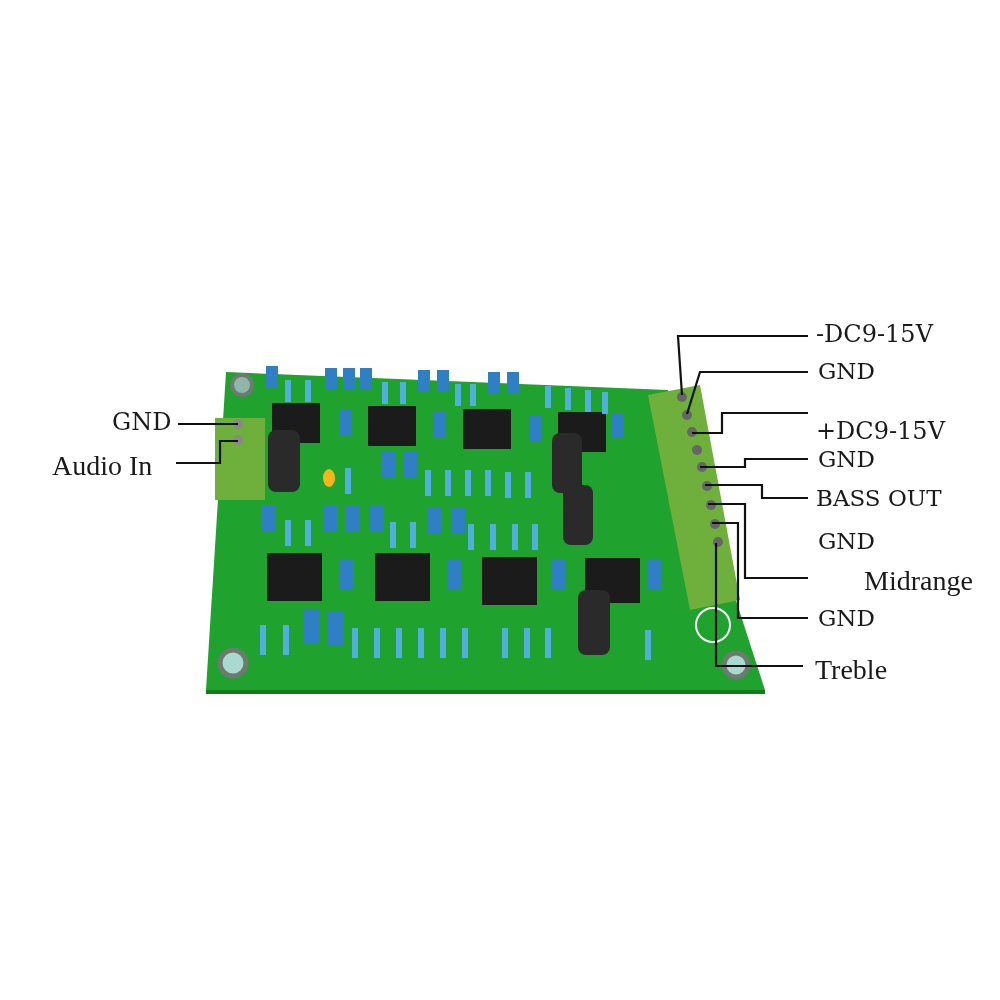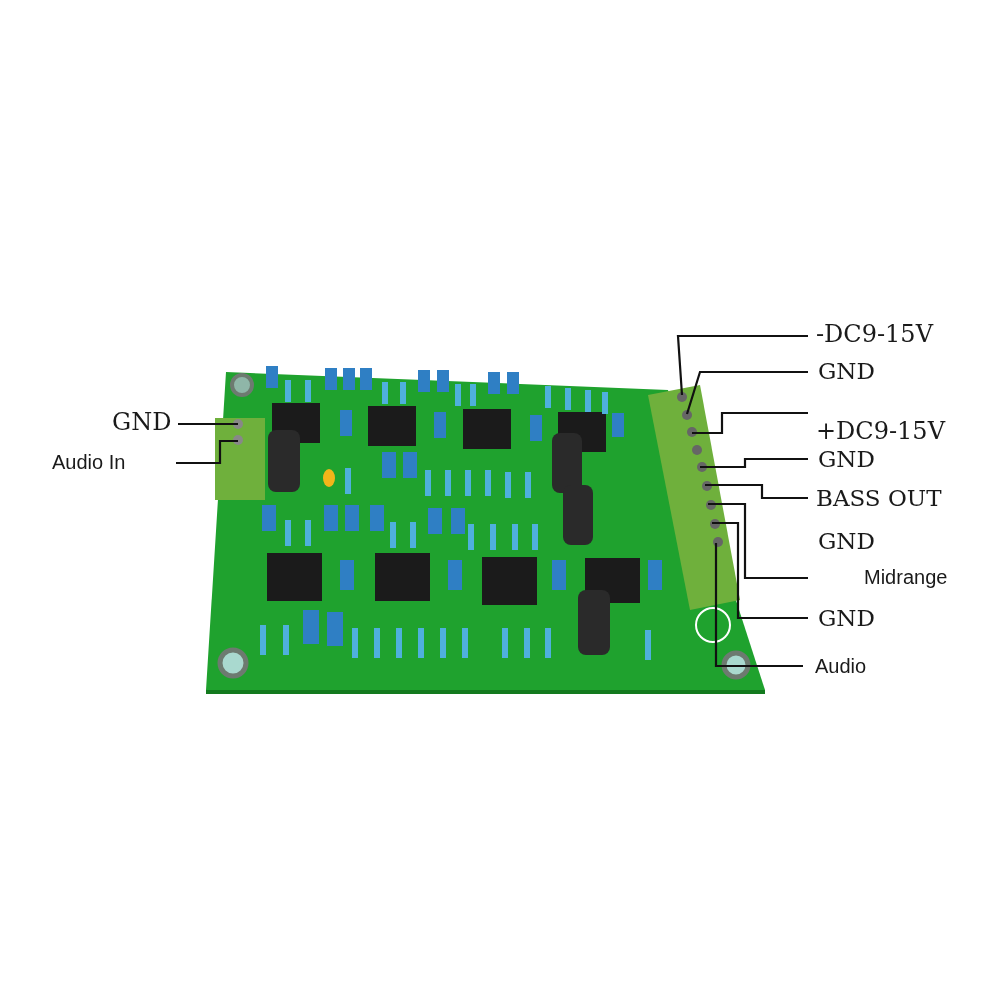--- a/index.html
+++ b/index.html
@@ -1,18 +1,18 @@
 <!DOCTYPE html>
 <html><head>
 <meta charset="utf-8">
 <style>
   html, body { margin:0; padding:0; background:#ffffff; }
   body { width:1000px; height:1000px; position:relative; overflow:hidden; font-family:"DejaVu Serif", serif; }
   .lbl { position:absolute; color:#1a1a1a; font-size:24px; line-height:1; white-space:nowrap; }
-  .mono { font-family:Liberation Sans, sans-serif; font-size:20px; }
+  .mono { font-family:Liberation Serif, serif; font-size:28px; }
   svg { position:absolute; left:0; top:0; }
 </style>
 </head>
 <body>
 
 <svg width="1000" height="1000">
 
   <polygon points="226,372 668,390 765,690 206,690" fill="#1fa22e"></polygon>
   <polygon points="206,690 765,690 765,694 206,694" fill="#137a1e"></polygon>
 
@@ -146,13 +146,13 @@
 <div class="lbl mono" style="left:52px;top:452px;">Audio In</div>
 
 <div class="lbl" style="left:816px;top:322px;">-DC9-15V</div>
 <div class="lbl" style="left:818px;top:360px;font-size:23px;">GND</div>
 <div class="lbl" style="left:816px;top:411px;margin-top:8px;">+DC9-15V</div>
 <div class="lbl" style="left:818px;top:448px;font-size:23px;">GND</div>
 <div class="lbl" style="left:816px;top:487px;font-size:23px;text-align:center;">BASS OUT</div>
 <div class="lbl" style="left:818px;top:530px;font-size:23px;">GND</div>
 <div class="lbl mono" style="left:816px;top:567px;padding-left:48px;">Midrange</div>
 <div class="lbl" style="left:818px;top:607px;font-size:23px;">GND</div>
-<div class="lbl mono" style="left:815px;top:656px;">Audio</div>
+<div class="lbl mono" style="left:815px;top:656px;">Treble</div>
 
 </body></html>

